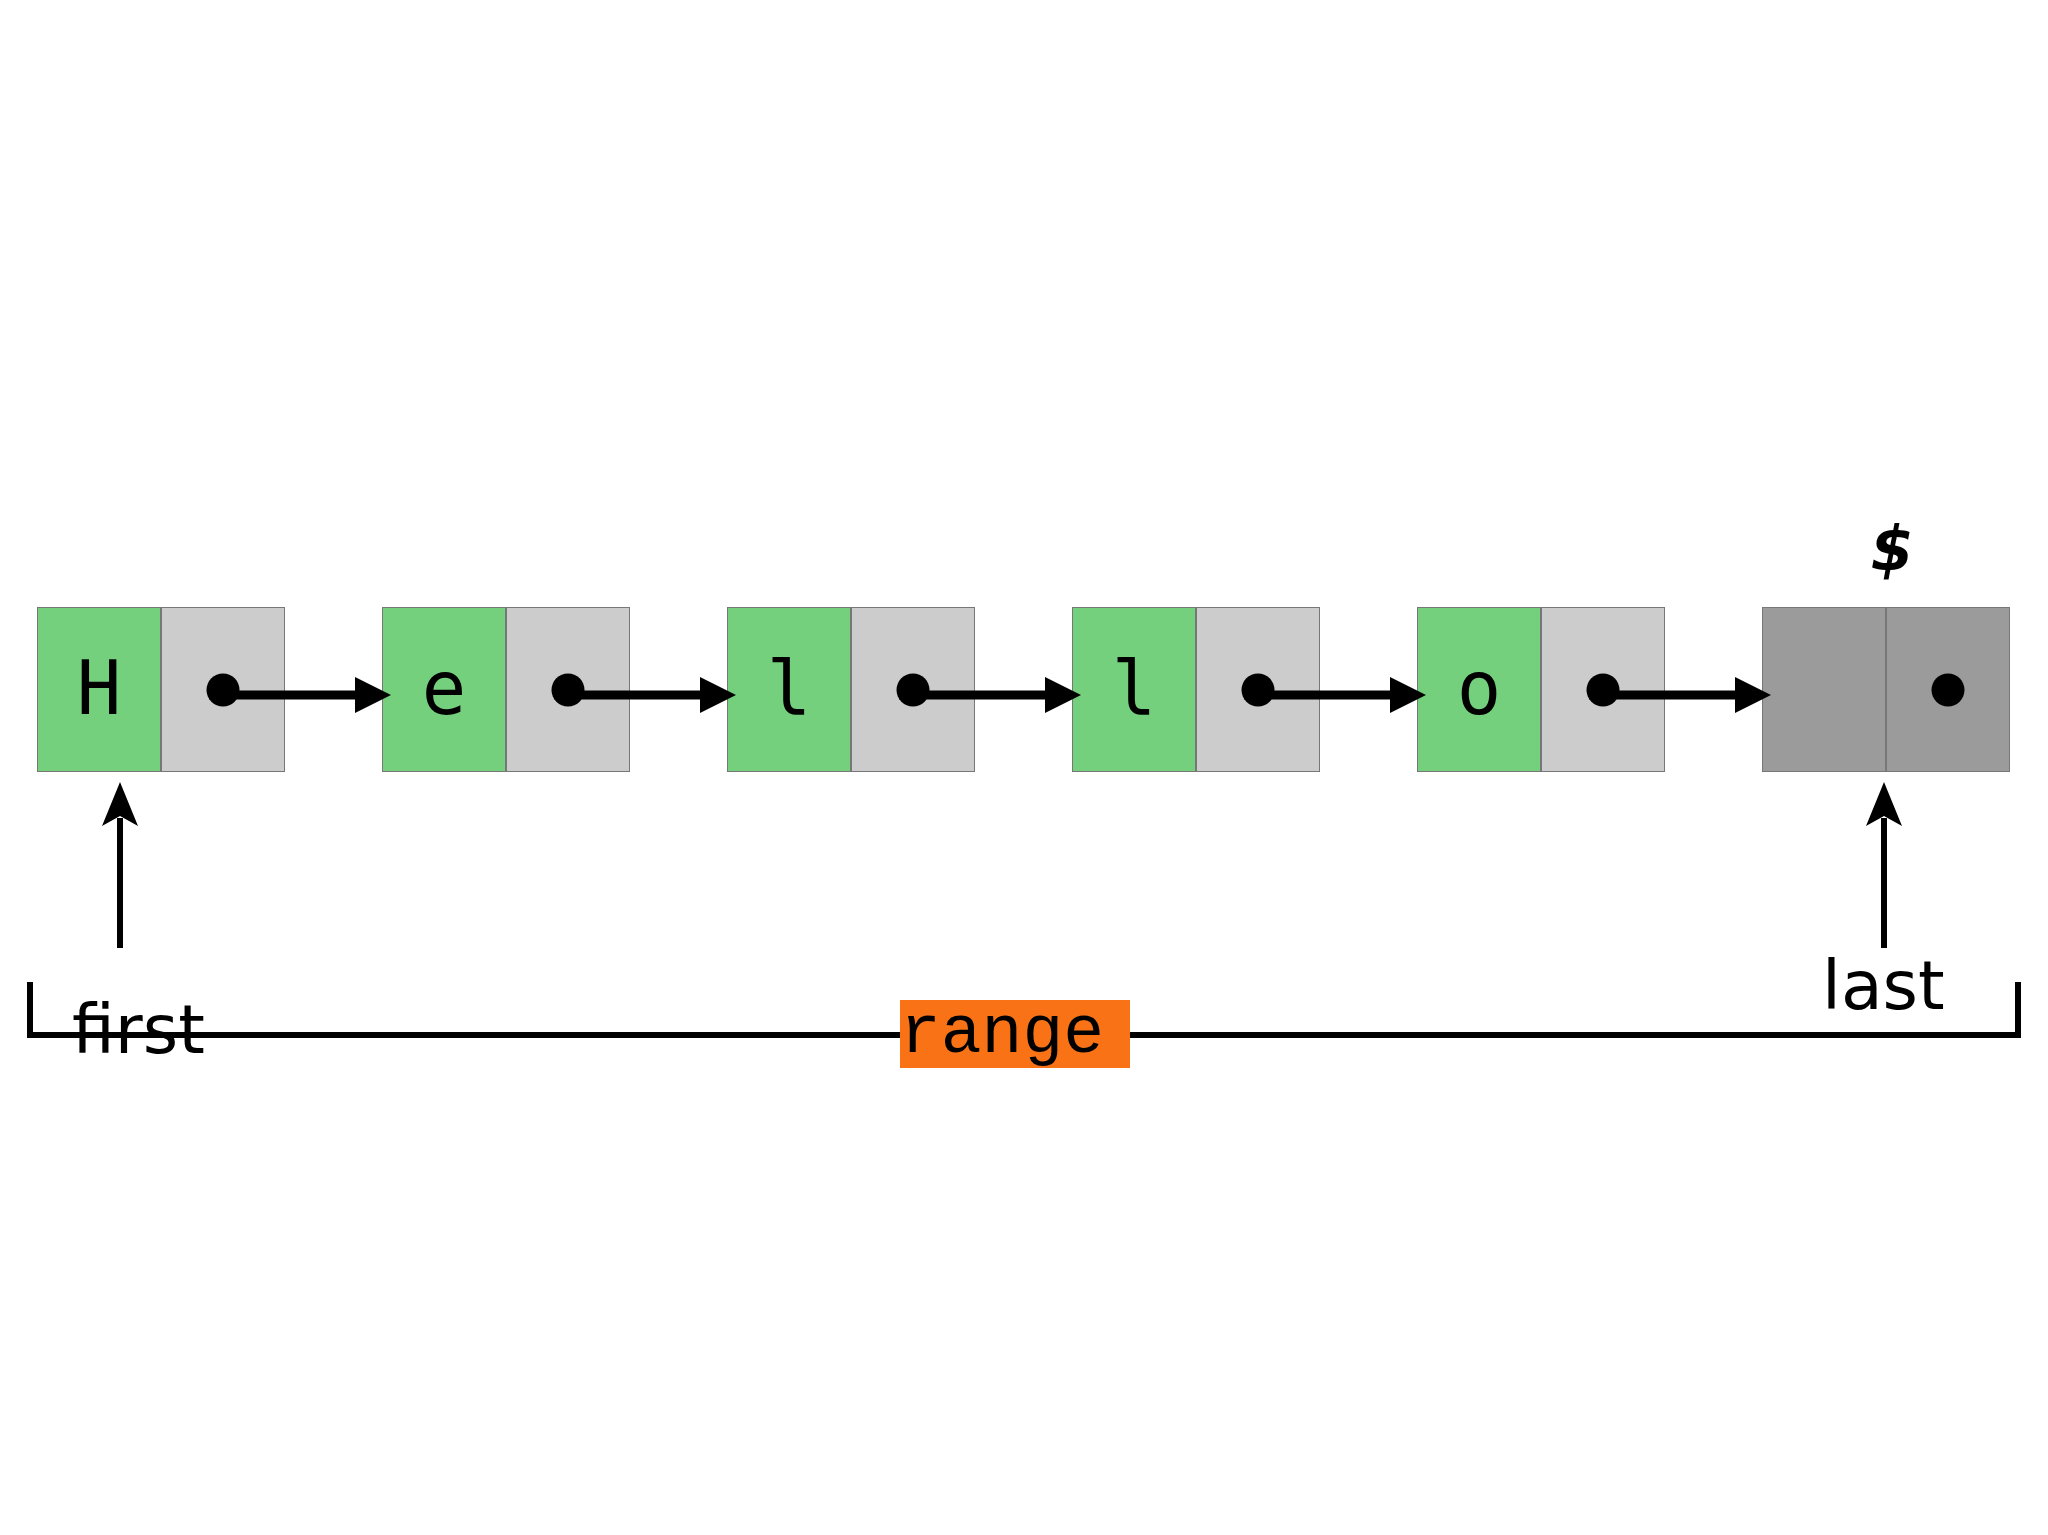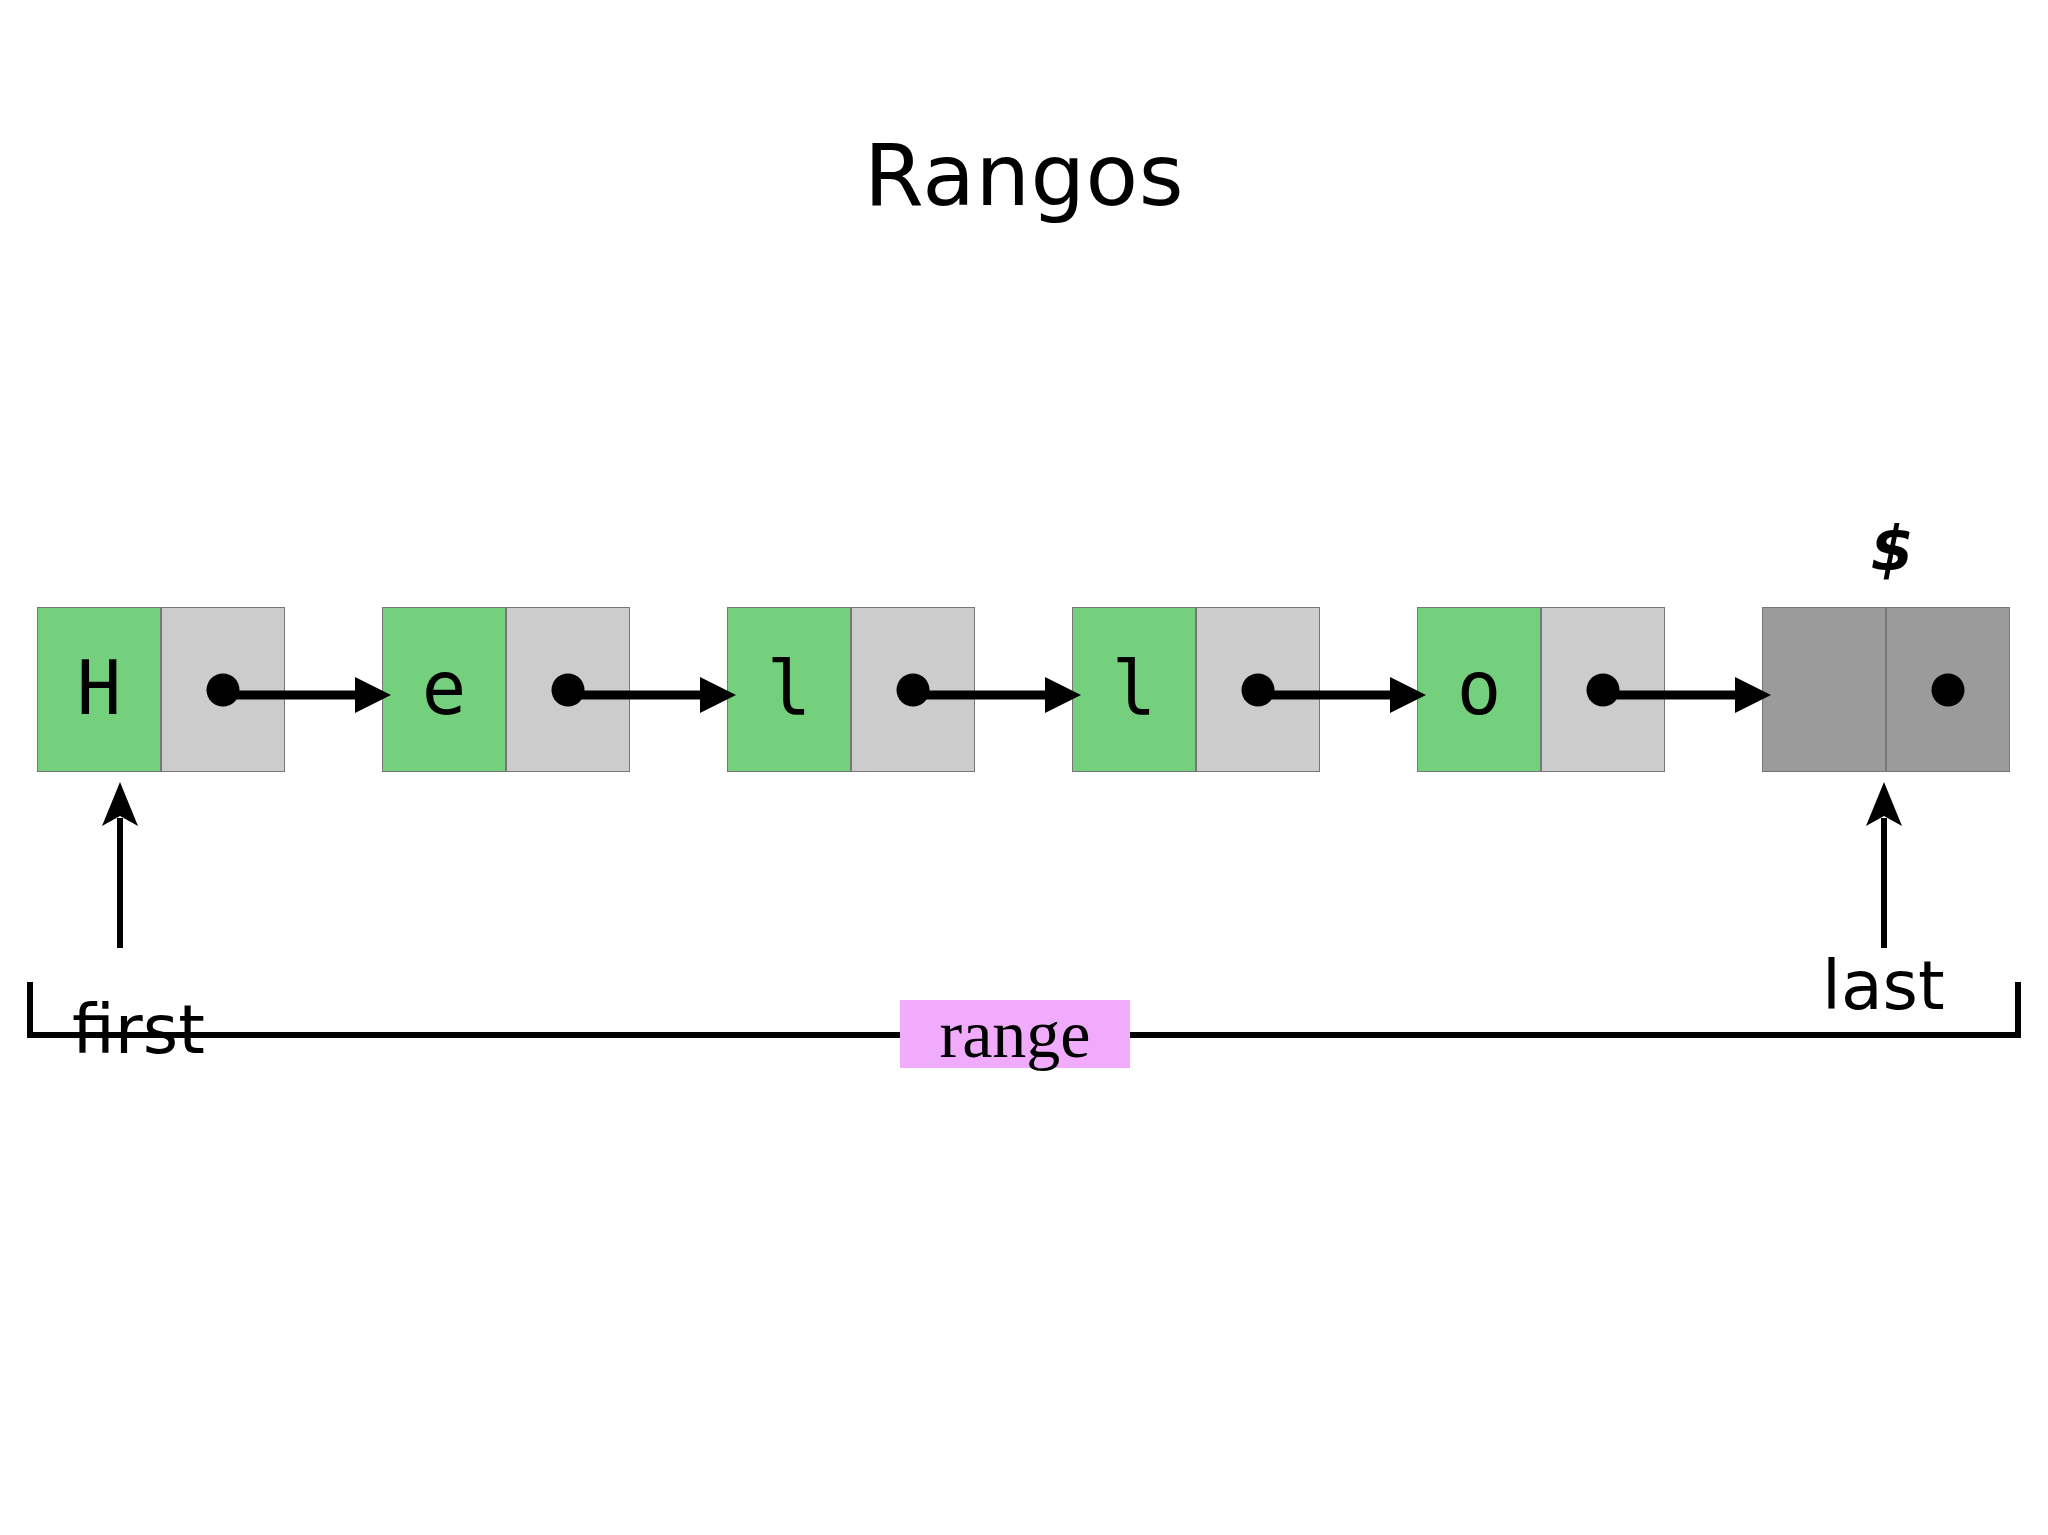--- a/index.html
+++ b/index.html
@@ -103,36 +103,34 @@
     color: #000000;
     line-height: 1;
   }
   #label-first { left: 72px; top: 952px; margin-top: 44px; }
   #label-last  { left: 1822px; top: 952px; }
   #label-range {
     position: absolute;
     left: 900px;
     top: 1000px;
     width: 230px;
-    text-align: center;
-    font-family: Liberation Serif, serif;
+    font-family: Liberation Mono, monospace;
     font-size: 68px;
     color: #000000;
     line-height: 1;
-    background: #f0abfc;
+    background: #f97316;
   }
   #bracket { position: absolute; left: 0; top: 930px; }
   #ptr-arrows { position: absolute; left: 0; top: 770px; }
 </style>
 </head>
 <body>
 
 <div id="canvas">
 
-  <div id="title">Rangos</div>
 
   <div id="dollar">$</div>
 
   <div class="node" style="left:37px;">
     <div class="cell cell-data">
       <span class="glyph">H</span>
     </div>
     <div class="cell cell-next">
       <span class="dot"></span>
     </div>

